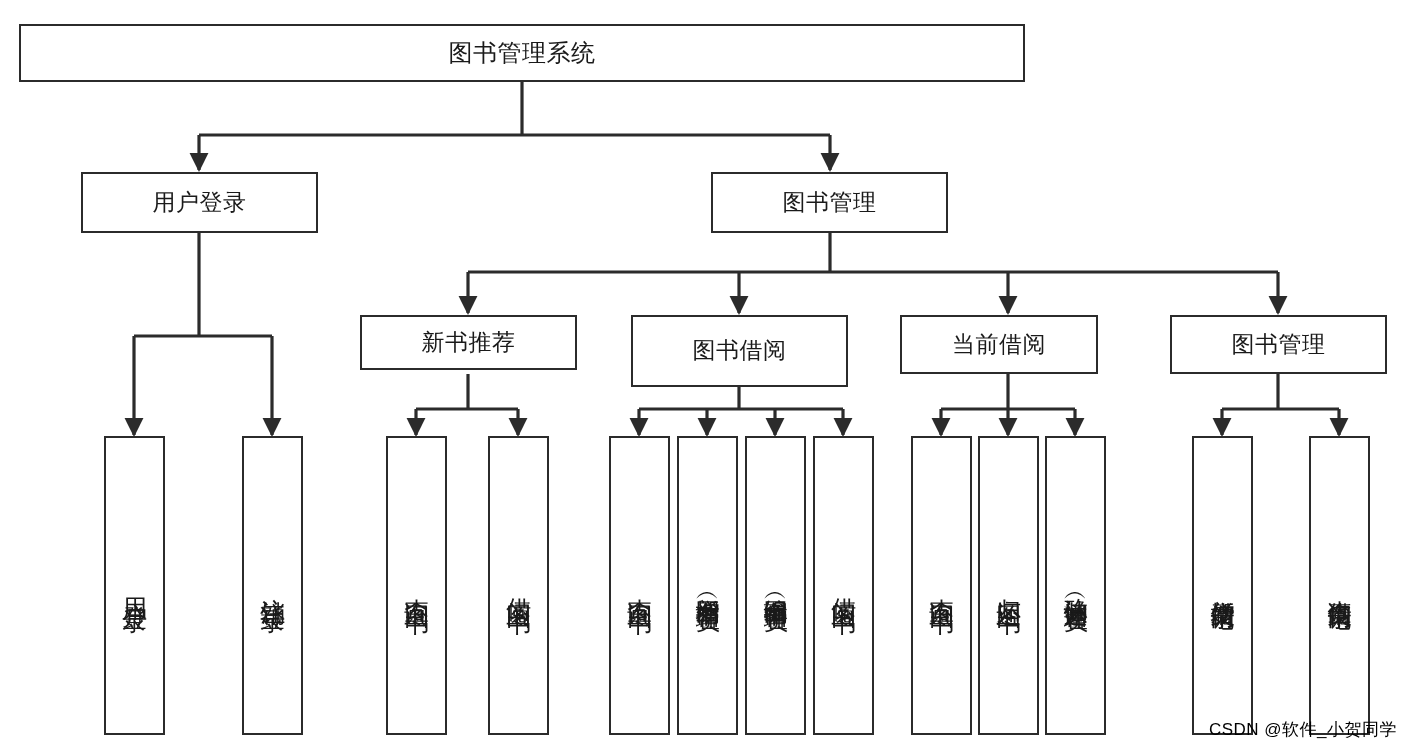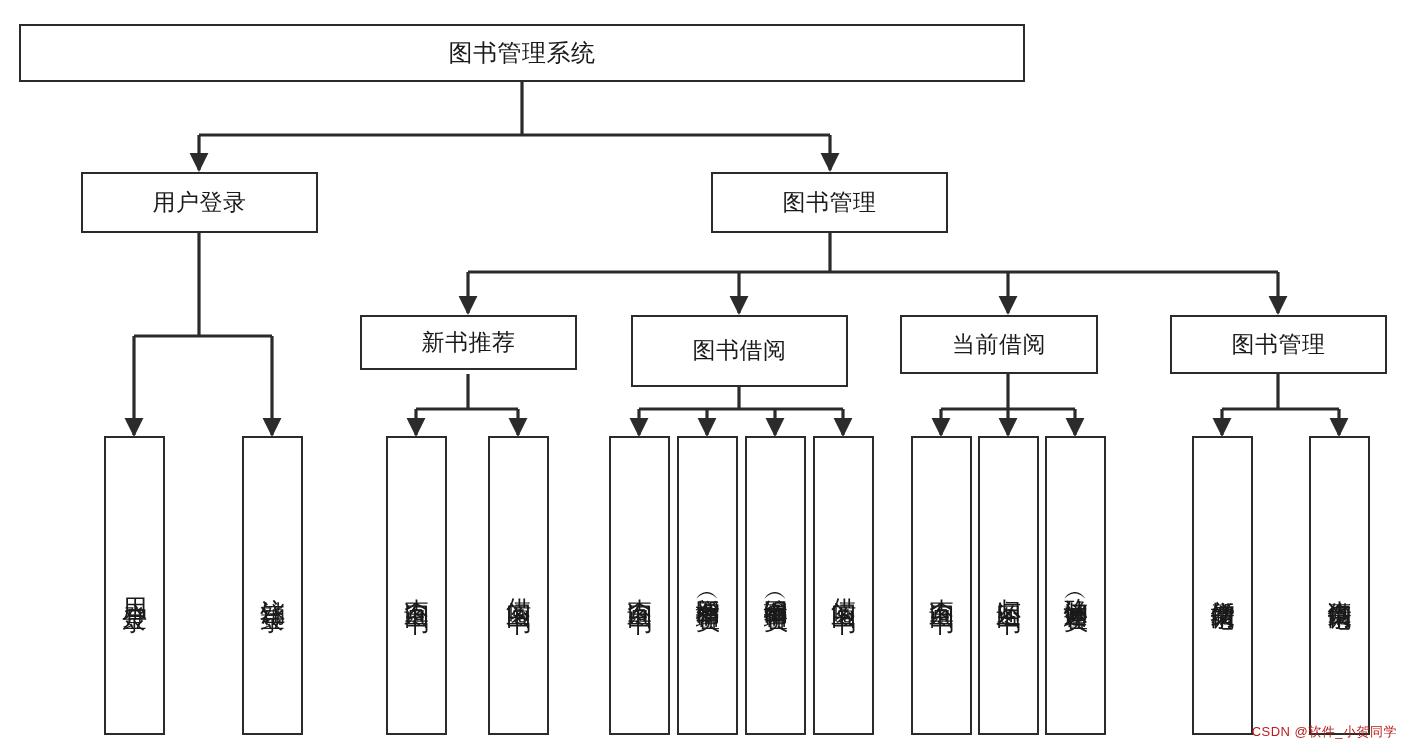--- a/index.html
+++ b/index.html
@@ -67,22 +67,22 @@
     max-height: 100%;
   }
   .node.vert.tight .node-label {
     font-size: 24px;
     letter-spacing: 1.5px;
   }
   .watermark {
     position: absolute;
     right: 8px;
     bottom: 6px;
-    font-size: 13px;
-    color: #b91c1c;
+    font-size: 17px;
+    color: #000000;
     letter-spacing: 0.5px;
     white-space: nowrap;
     user-select: none;
   }
 </style>
 </head>
 <body>
 
 <div id="canvas">
 

